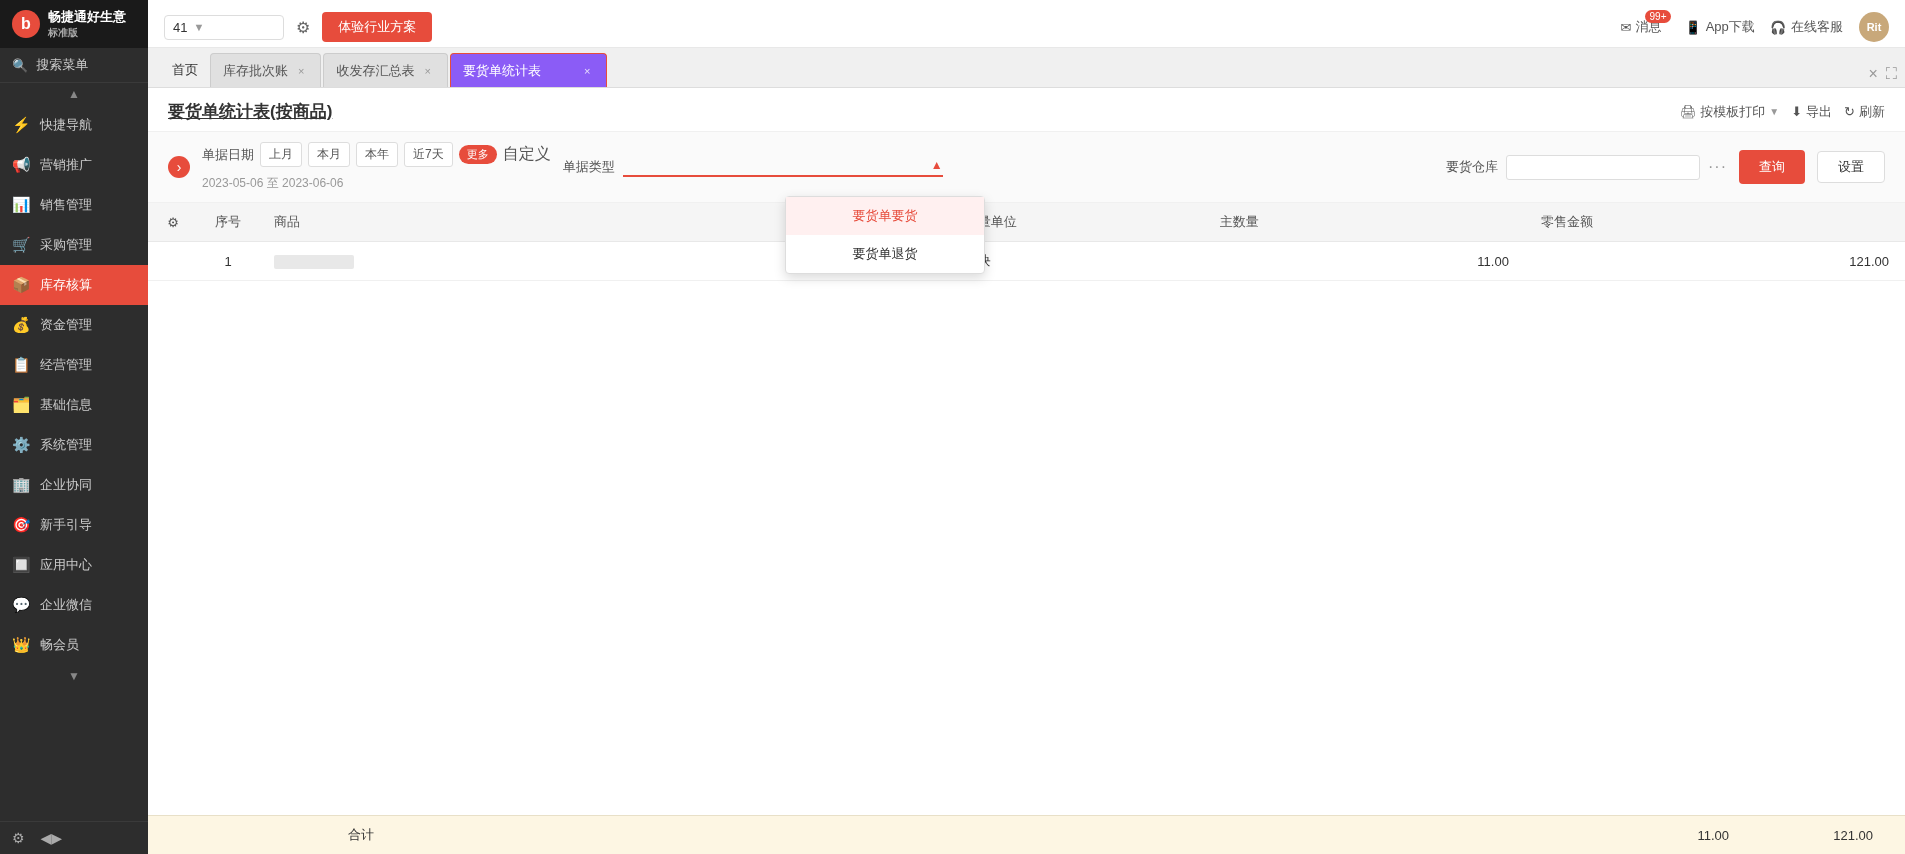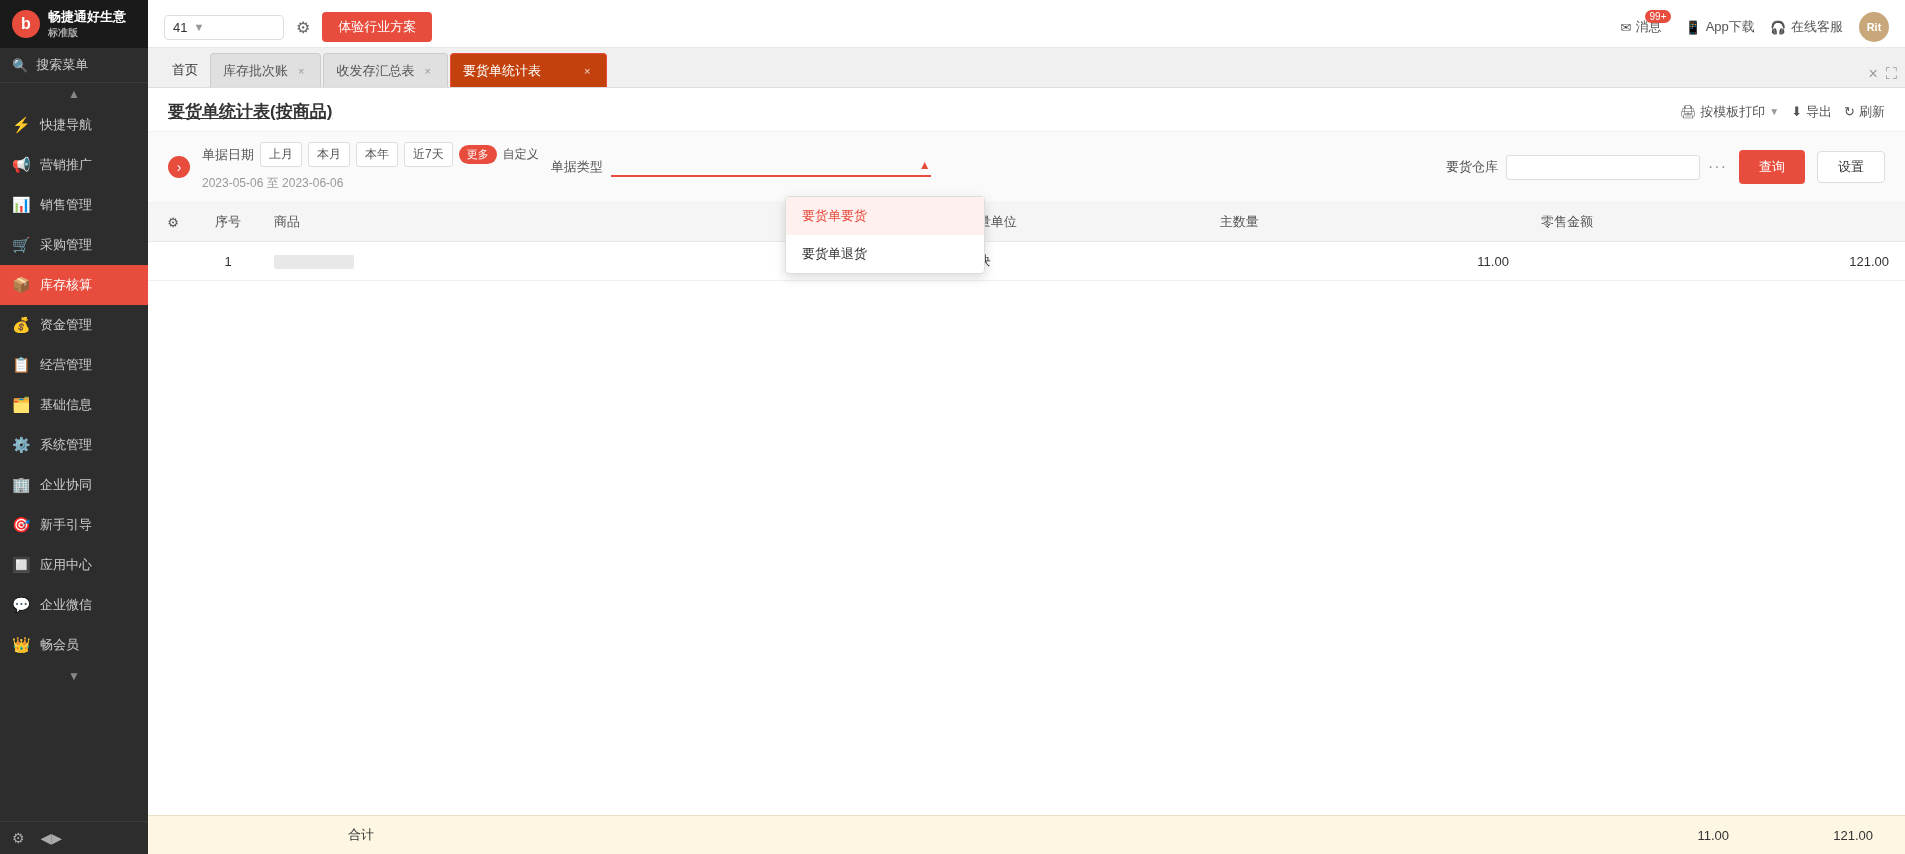--- a/index.html
+++ b/index.html
@@ -190,21 +190,21 @@
       cursor: pointer;
       background: #e0e0e0;
       border-radius: 4px 4px 0 0;
       margin-right: 2px;
       gap: 6px;
       border: 1px solid #ccc;
       border-bottom: none;
       height: 34px;
     }
     .tab.active {
-      background: #c2410c;
+      background: #8b5cf6;
       color: #fff;
       border-color: #e74c3c;
       gap: 39px;
     }
     .tab .tab-close {
       font-size: 11px;
       color: #999;
       margin-left: 4px;
     }
     .tab.active .tab-close { color: rgba(255,255,255,0.8); }
@@ -315,21 +315,21 @@
       border: none;
       border-radius: 10px;
       padding: 2px 8px;
       font-size: 11px;
       cursor: pointer;
     }
     .filter-date-custom {
       background: none;
       border: none;
       color: #555;
-      font-size: 12px;
+      font-size: 16px;
       cursor: pointer;
     }
     .filter-date-range {
       font-size: 12px;
       color: #999;
       margin-top: 8px;
     }
     .filter-date-wrapper {
       display: flex;
       flex-direction: column;
@@ -420,20 +420,21 @@
       border: 1px solid #ddd;
       border-radius: 4px;
       box-shadow: 0 4px 12px rgba(0,0,0,0.15);
       min-width: 200px;
     }
     .dropdown-item {
       padding: 10px 16px;
       font-size: 13px;
       color: #333;
       cursor: pointer;
+      text-align: center;
     }
     .dropdown-item.selected { background: #fff0f0; color: #e74c3c; }
 
     
     .table-area {
       flex: 1;
       overflow: auto;
       padding: 0;
     }
     table {

